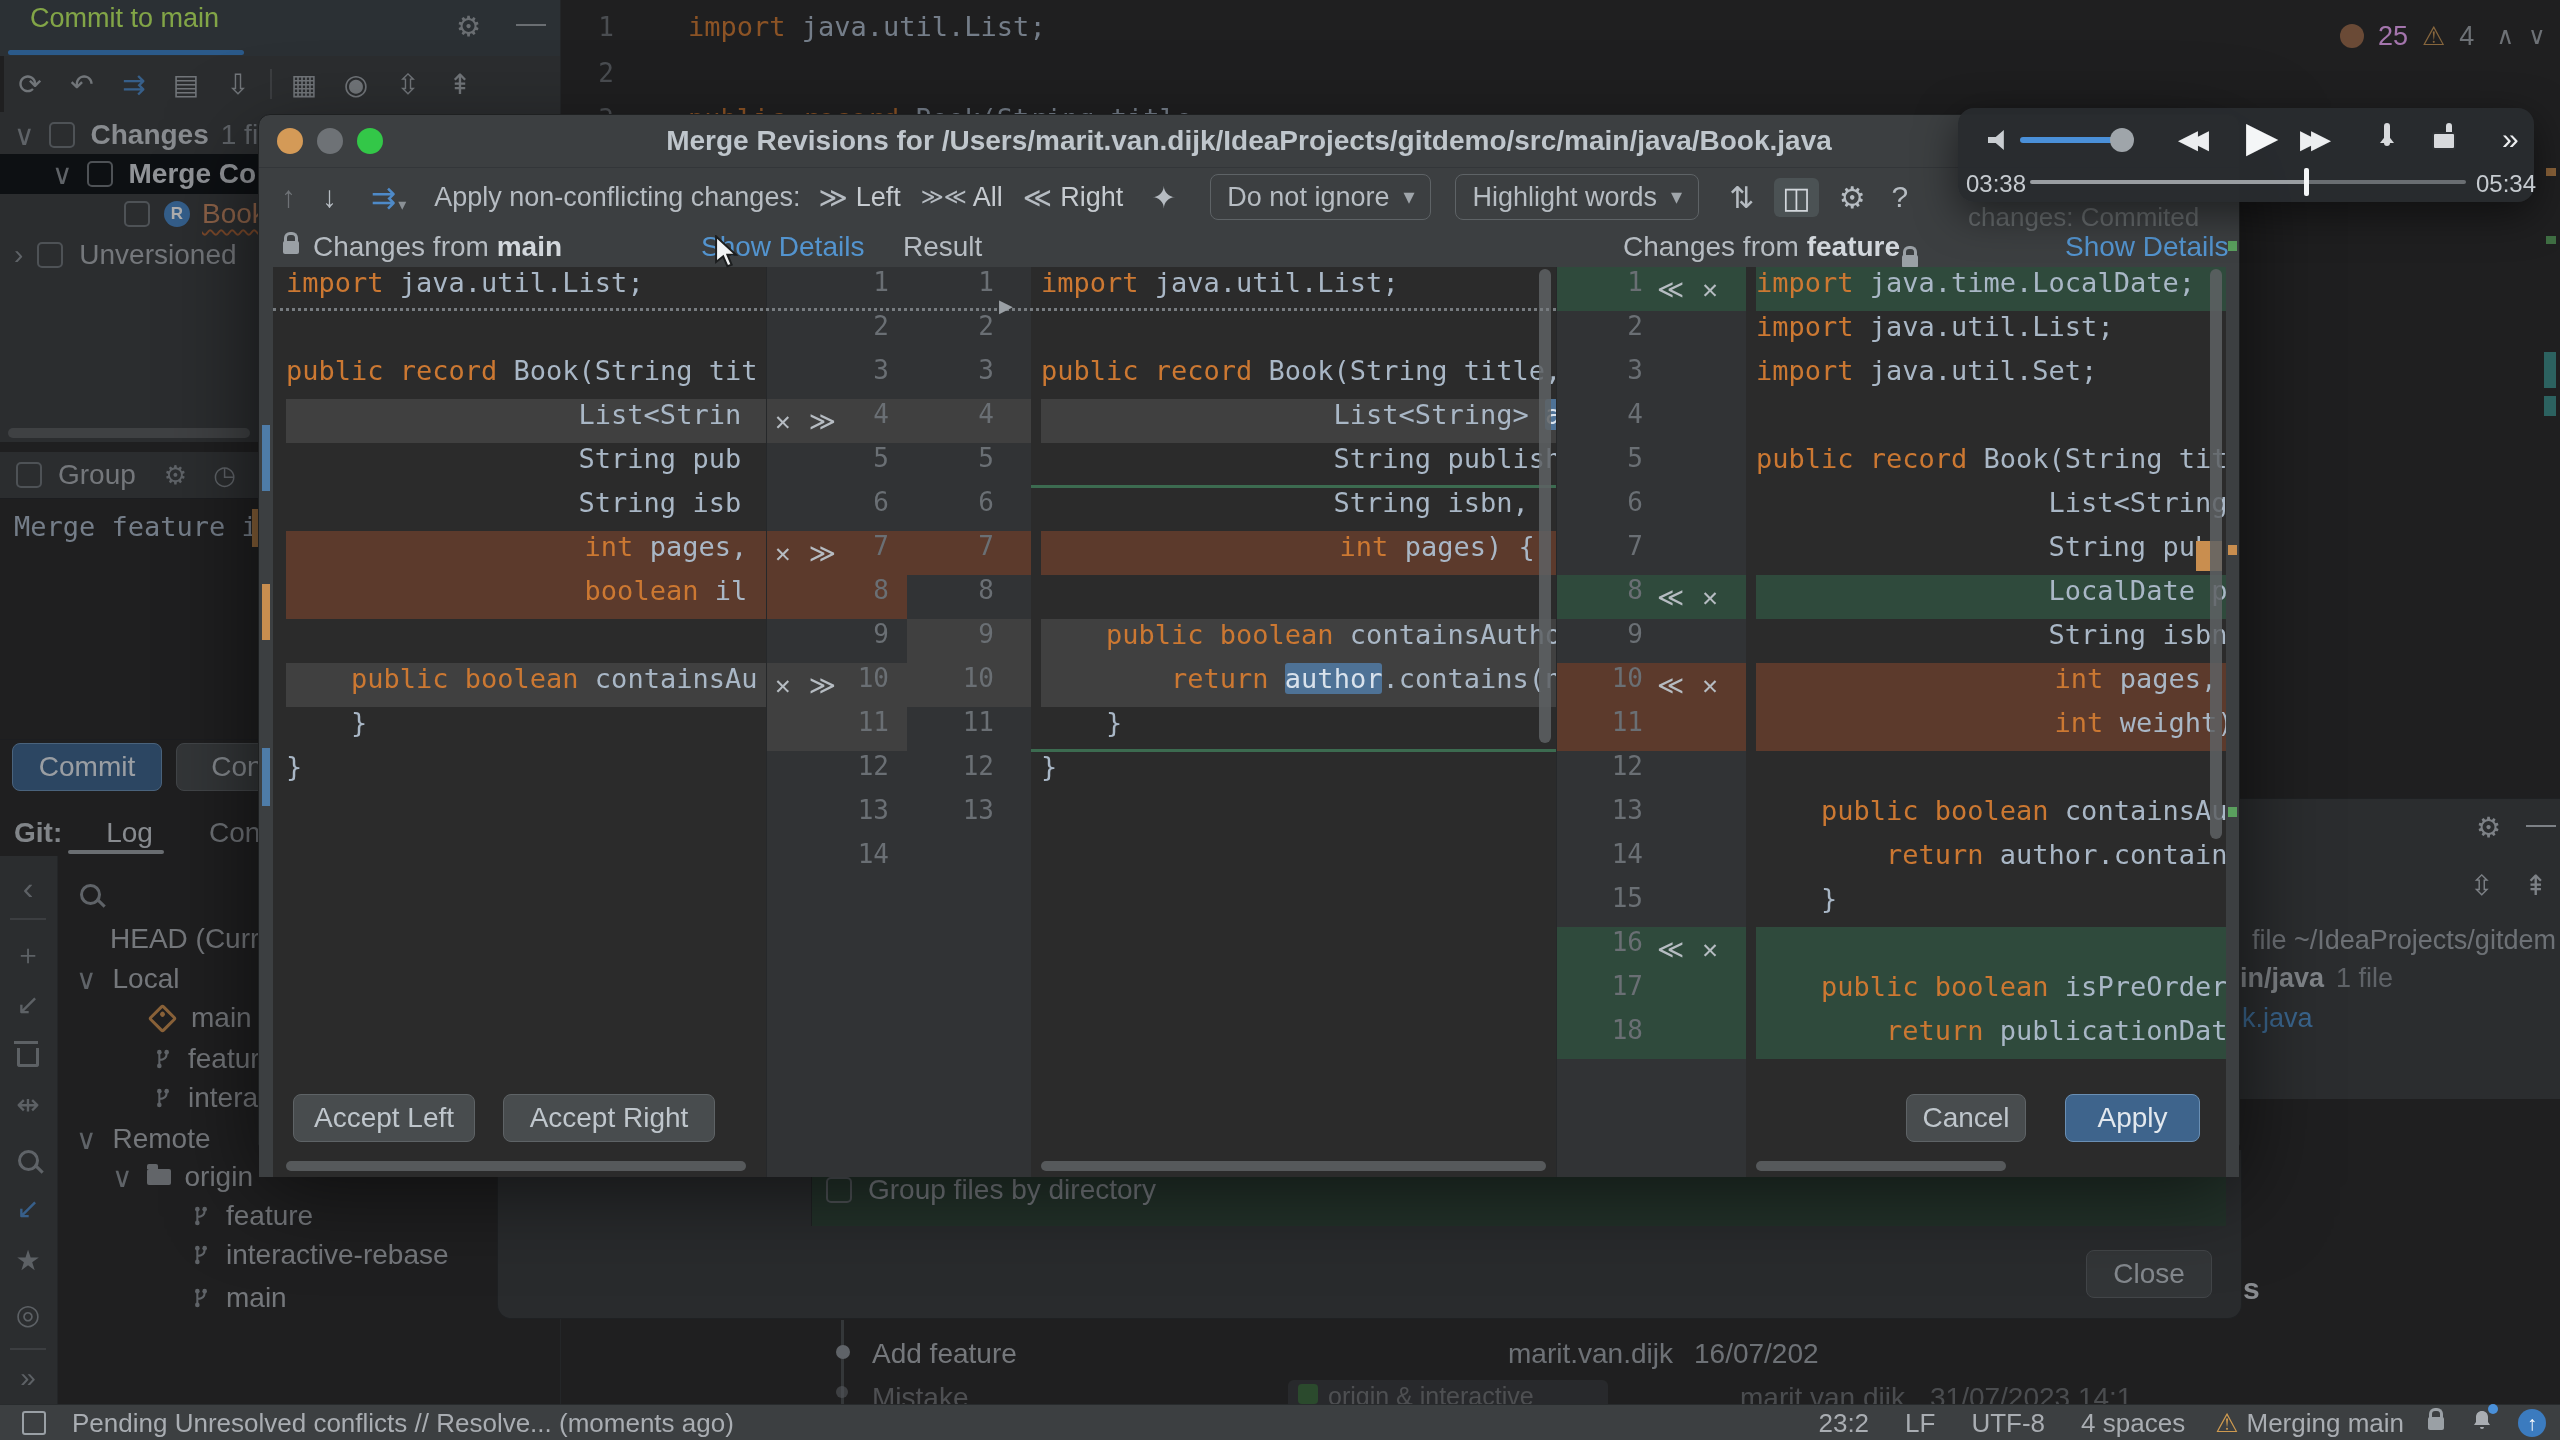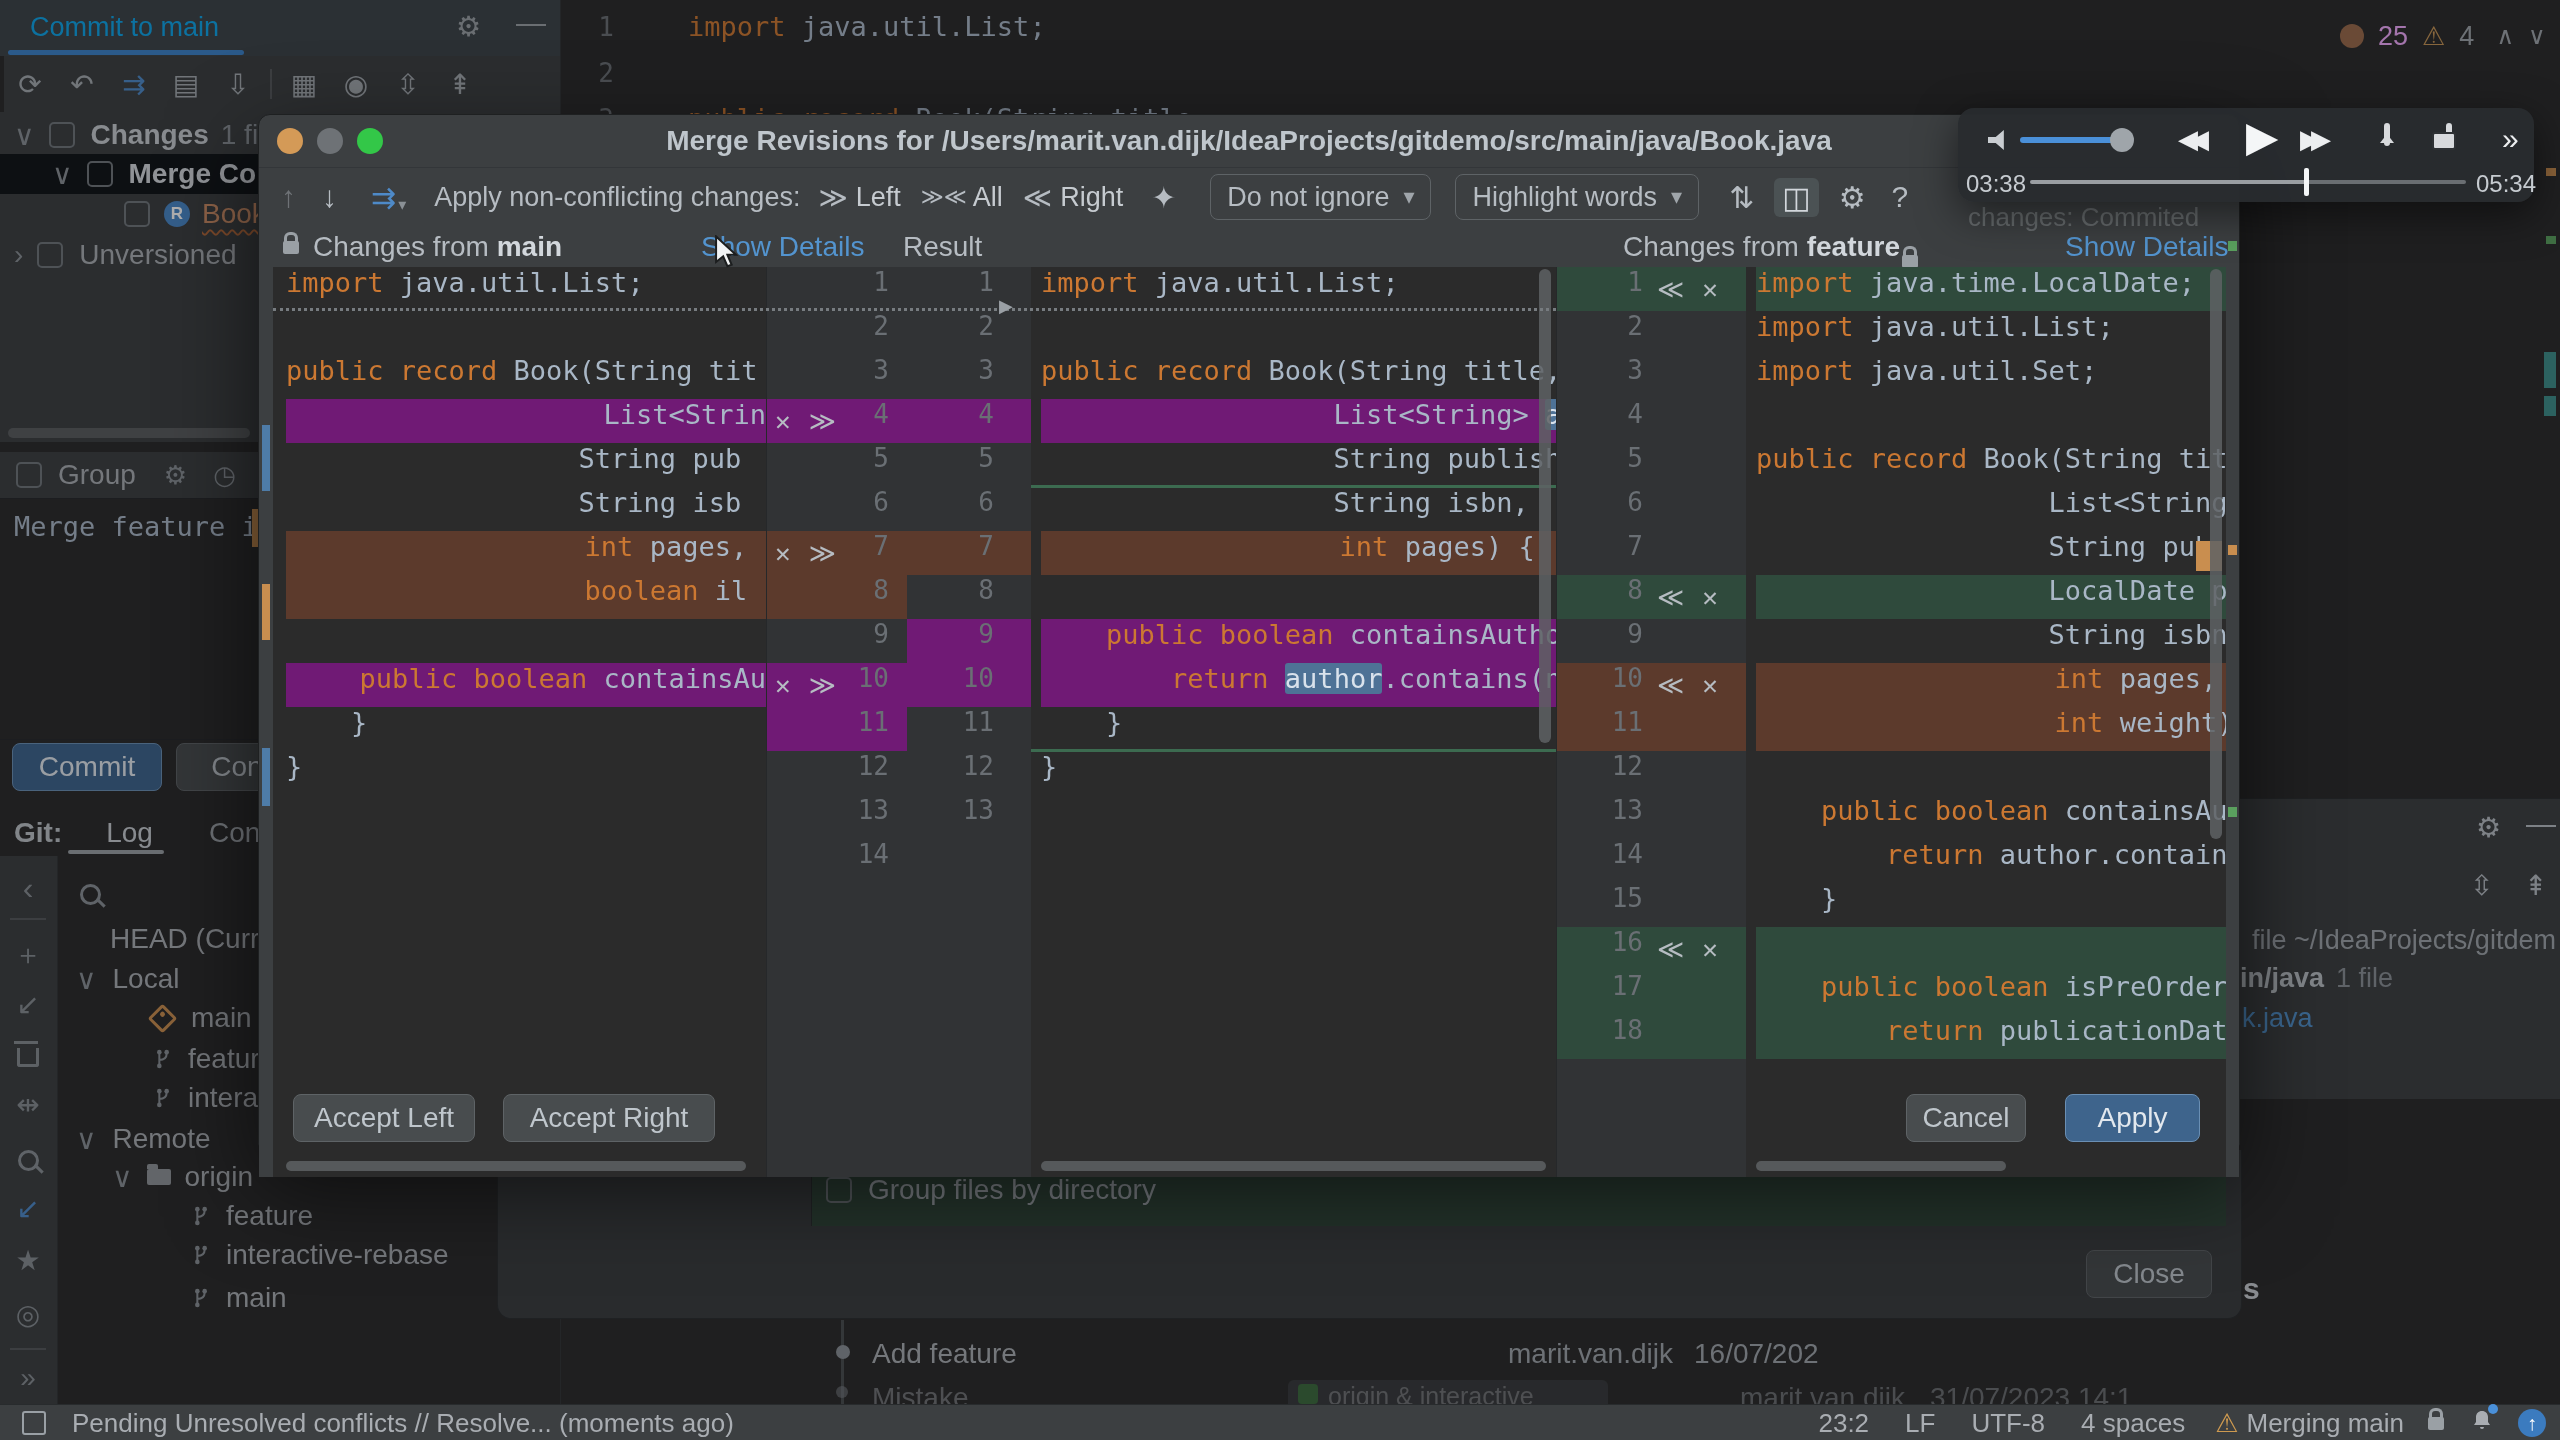--- a/index.html
+++ b/index.html
@@ -6,21 +6,21 @@
   #screen{position:relative;width:2560px;height:1440px;overflow:hidden;background:#2B2B2B;
           font-family:"Liberation Sans",sans-serif;color:#A9ADB2;}
   .ab{position:absolute;}
   .f{display:flex;align-items:center;}
 
   
   .crow{height:44px;line-height:44px;white-space:pre;font:27px "DejaVu Sans Mono",monospace;}
   #bgcode .crow{height:46px;line-height:46px;}
   .c-kw{color:#CC7832;} .c-tx{color:#A9B7C6;}
   .c-hl{color:#D9E2EC;background:#4E7296;border-radius:3px;}
-  .r-blue{background:#701a75;text-align:right;} .r-brown{background:#5C3A2C;padding-left:6px;} .r-green{background:#2F4A3C;}
+  .r-blue{background:#404040;} .r-brown{background:#5C3A2C;padding-left:6px;} .r-green{background:#2F4A3C;}
   .nrow{height:44px;line-height:44px;font:26px "DejaVu Sans Mono",monospace;color:#6A6F74;text-align:right;}
   #bgnums .nrow{height:46px;line-height:46px;}
   .grow{height:44px;}
   .btnrow{position:absolute;display:flex;gap:18px;height:44px;align-items:center;
           color:#B6BCC2;font:26px "DejaVu Sans Mono",monospace;}
   .btnrow span{cursor:pointer;}
 
   
   .tic{display:inline-block;width:52px;text-align:center;font-size:28px;color:#A4AAAF;}
   .tic.blue{color:#4E8AC8;}
@@ -78,21 +78,21 @@
         <div class="nrow">2</div>
         <div class="nrow">3</div>
       </div>
     <div class="ab" id="bgcode" style="left:688px;top:4px;width:1200px;overflow:hidden;">
         <div class="crow"><span class="c-kw">import</span><span class="c-tx"> java.util.List;</span></div>
         <div class="crow"></div>
         <div class="crow"><span class="c-kw">public record</span><span class="c-tx"> Book(String title</span></div>
       </div>
 
     <div class="ab" style="left:0;top:0;width:560px;height:56px;background:#3D4448;">
-      <span class="ab" style="left:30px;top:12px;font-size:27px;color:#0ea5e9;">Commit to main</span>
+      <span class="ab" style="left:30px;top:3px;font-size:27px;color:#bef264;">Commit to main</span>
       <div class="ab" style="left:8px;top:50px;width:236px;height:5px;border-radius:3px;background:#3C82C8;"></div>
       <span class="ab" style="left:456px;top:10px;font-size:28px;color:#9AA0A5;">⚙</span>
       <span class="ab" style="left:516px;top:6px;font-size:30px;color:#9AA0A5;">—</span>
     </div>
 
     <div class="ab f" id="bg-toolbar-icons" style="left:4px;top:56px;width:556px;height:56px;background:#3C3F41;border-bottom:1px solid #323537;">
         <span class="tic">⟳</span>
         <span class="tic">↶</span>
         <span class="tic blue">⇉</span>
         <span class="tic">▤</span>

